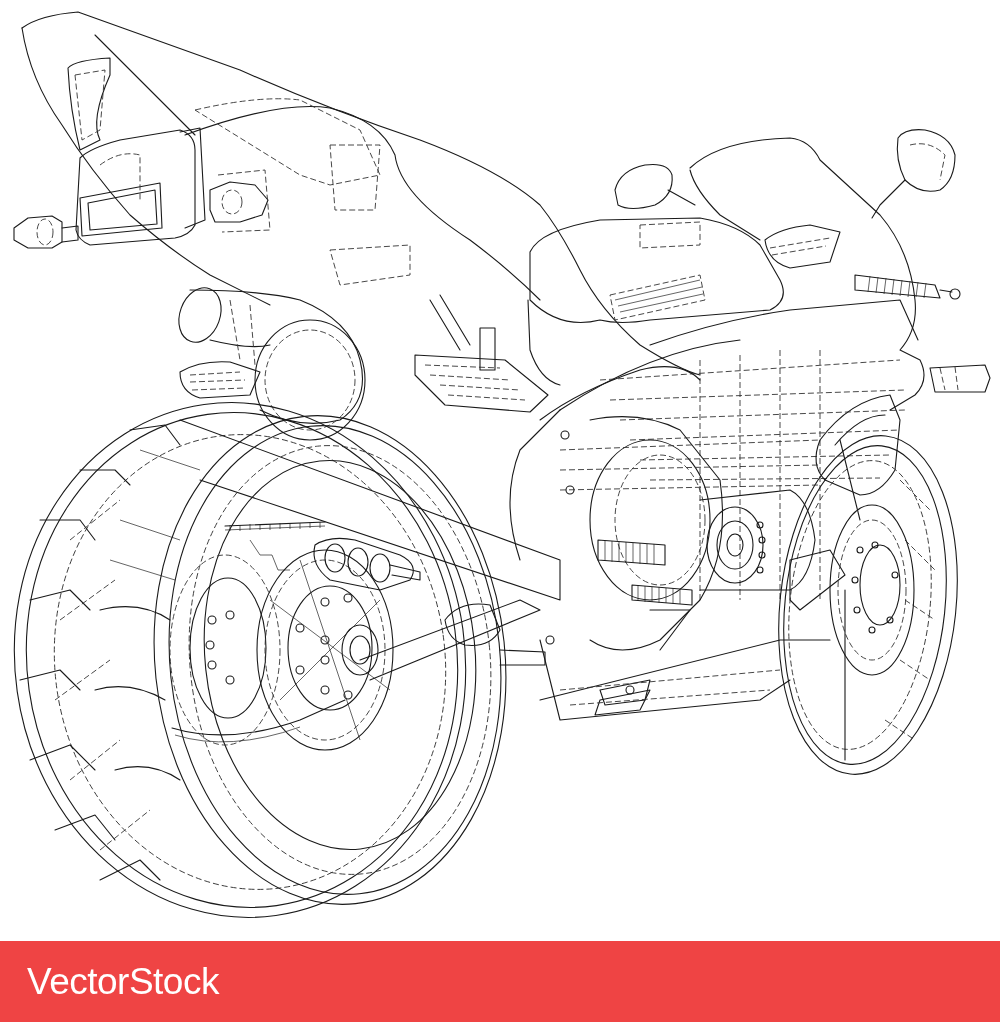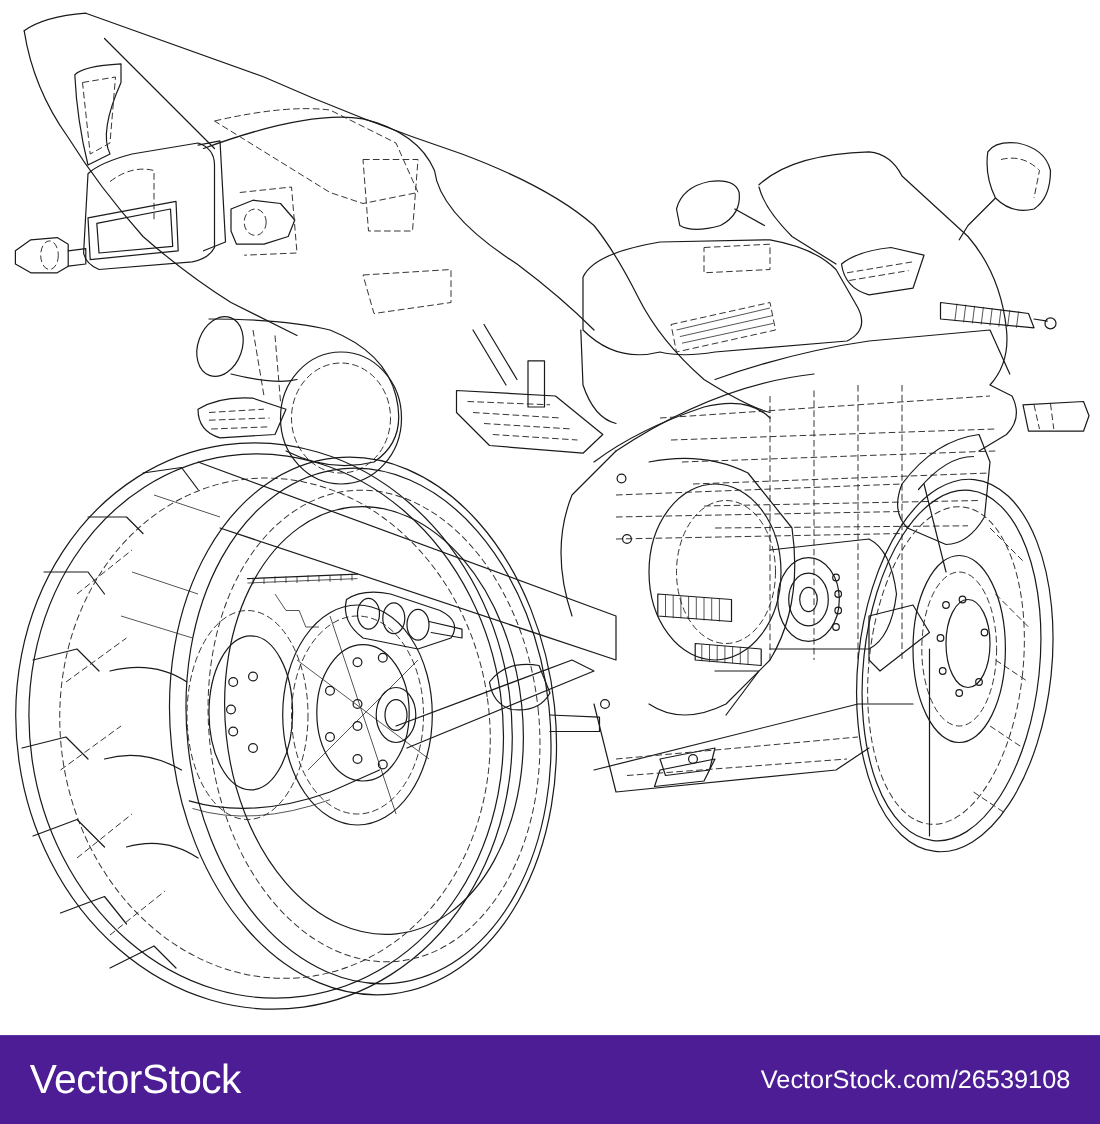--- a/index.html
+++ b/index.html
@@ -3,21 +3,21 @@
   <meta charset="utf-8">
   <style>
     html, body { margin: 0; padding: 0; background: #ffffff; }
     body { width: 1000px; height: 1022px; position: relative; overflow: hidden;
            font-family: "Liberation Sans", sans-serif; }
     .illustration { position: absolute; left: 0; top: 0; width: 1000px; height: 941px; background: #ffffff; }
     .illustration svg { width: 1000px; height: 941px; display: block; }
     .s { fill: none; stroke: #1a1a1a; stroke-width: 1.1; stroke-linejoin: round; stroke-linecap: round; }
     .d { fill: none; stroke: #333; stroke-width: 0.9; stroke-dasharray: 6 3; }
     .t { fill: none; stroke: #222; stroke-width: 0.7; }
-    .banner { position: absolute; left: 0; top: 941px; width: 1000px; height: 81px; background: #4c1d95;
+    .banner { position: absolute; left: 0; top: 941px; width: 1000px; height: 81px; background: #ef4444;
               display: flex; align-items: center; justify-content: space-between; box-sizing: border-box;
               padding: 0 27px 0 27px; }
     .brand { color: #ffffff; font-size: 37px; letter-spacing: -0.5px; font-weight: normal; }
     .stockid { color: #ffffff; font-size: 23px; letter-spacing: 0px; }
   </style>
 </head>
 <body>
 
 <div class="illustration">
   <svg viewBox="0 0 1000 941" xmlns="http://www.w3.org/2000/svg">
@@ -231,14 +231,13 @@
     <g>
       <path class="s" d="M540,640 L560,720 L760,700 L790,680"></path>
       <path class="s" d="M600,700 L650,690 L640,710 L595,715 Z"></path>
       <path class="d" d="M560,690 L780,670 M570,705 L770,690"></path>
     </g>
   </svg>
 </div>
 
 <div class="banner">
   <span class="brand">VectorStock</span>
-  <span class="stockid">VectorStock.com/26539108</span>
 </div>
 
 </body></html>

